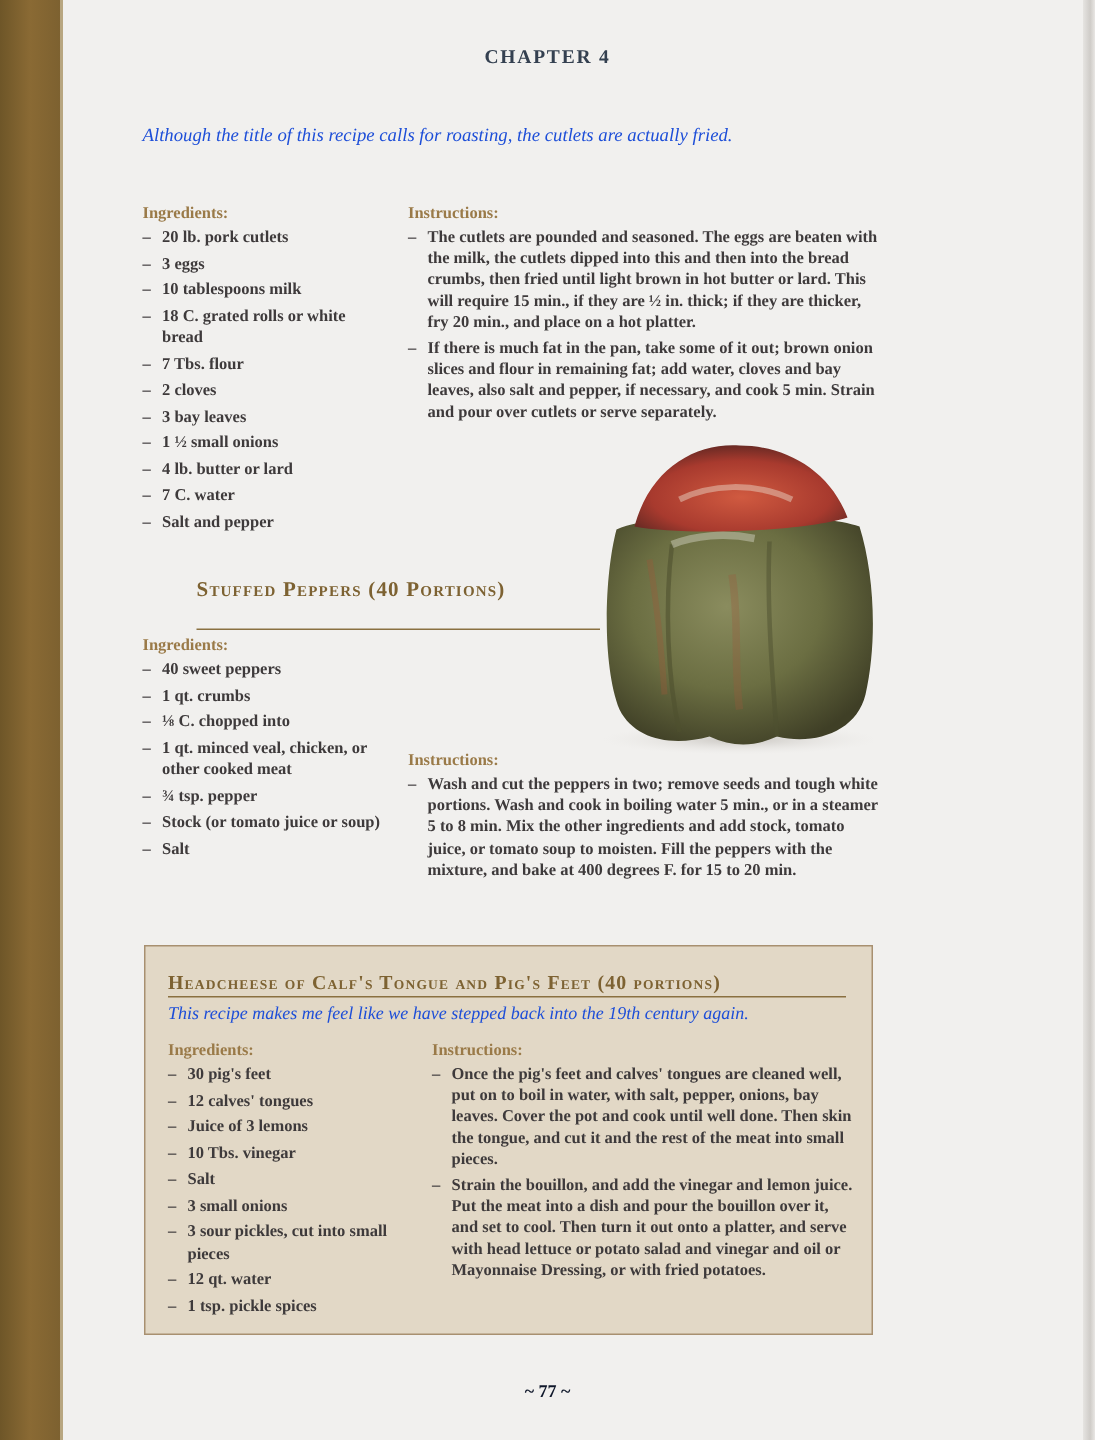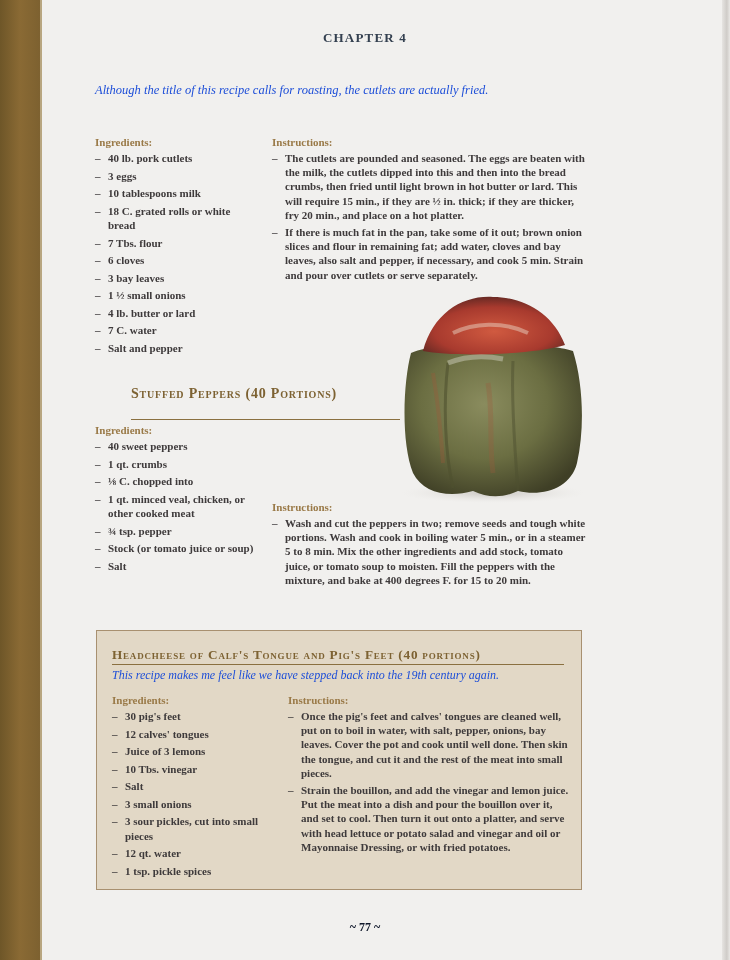--- a/index.html
+++ b/index.html
@@ -28,26 +28,26 @@
 <div class="right-edge"></div>
 
 <div class="chapter">CHAPTER 4</div>
 
 <div class="abs" style="left:95px; top:80px; width:490px;">
   <div class="subtitle" style="margin-top:3px;">Although the title of this recipe calls for roasting, the cutlets are actually fried.</div>
 </div>
 <div class="abs" style="left:95px; top:136px; width:160px;">
   <div class="label" style="margin-bottom:3px;">Ingredients:</div>
   <ul class="dash">
-    <li>40 lb. pork cutlets</li>
+    <li>20 lb. pork cutlets</li>
     <li>3 eggs</li>
     <li>10 tablespoons milk</li>
     <li>18 C. grated rolls or white bread</li>
     <li>7 Tbs. flour</li>
-    <li>6 cloves</li>
+    <li>2 cloves</li>
     <li>3 bay leaves</li>
     <li>1 ½ small onions</li>
     <li>4 lb. butter or lard</li>
     <li>7 C. water</li>
     <li>Salt and pepper</li>
   </ul>
 </div>
 <div class="abs" style="left:272px; top:136px; width:316px;">
   <div class="label" style="margin-bottom:3px;">Instructions:</div>
   <ul class="dash instr">

